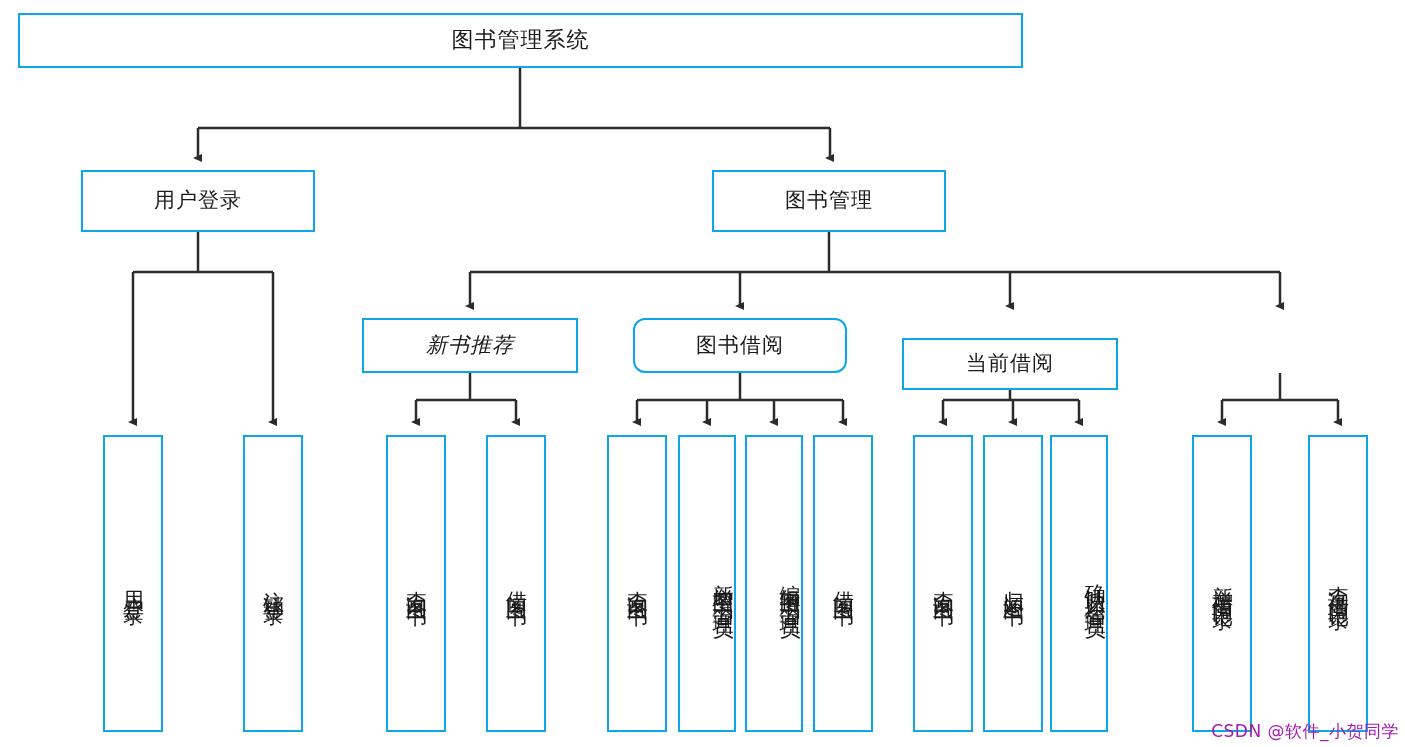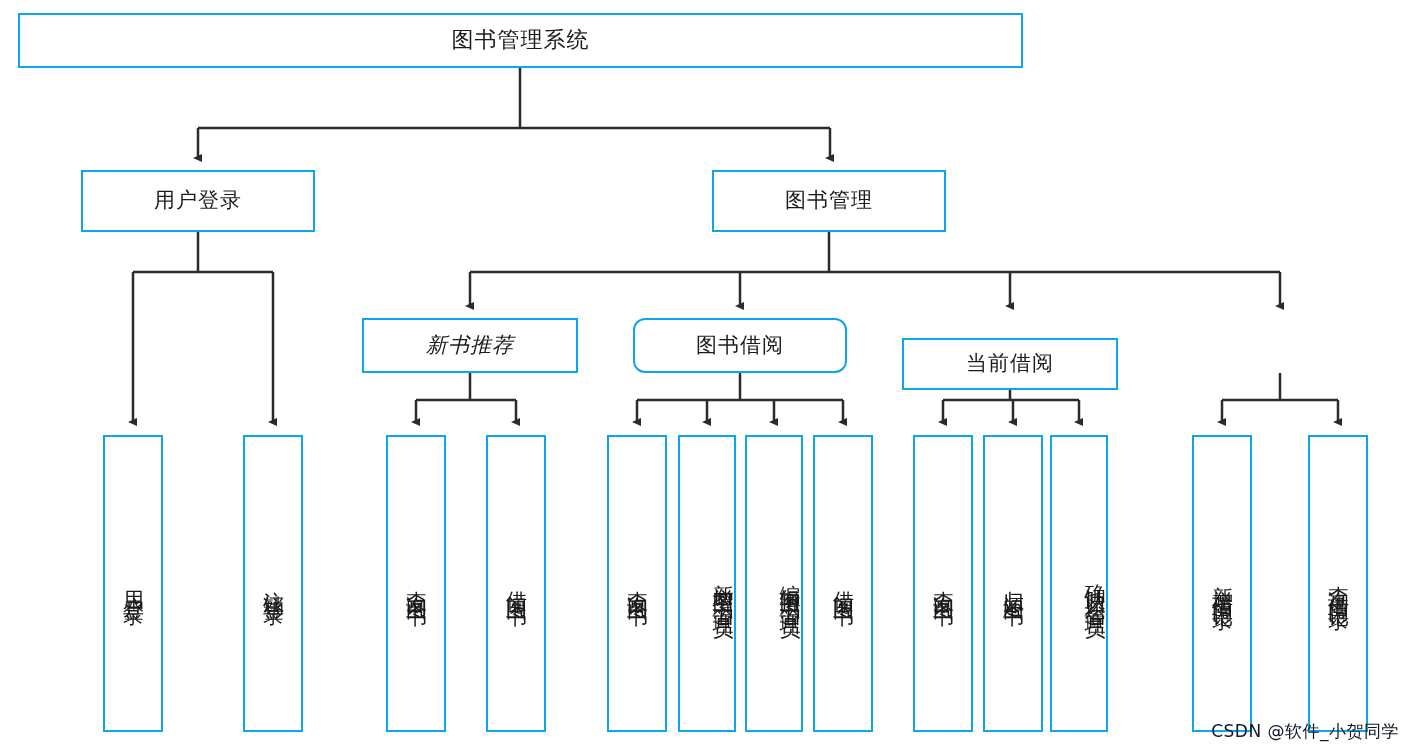--- a/index.html
+++ b/index.html
@@ -54,21 +54,21 @@
   }
   .node-v.mid {
     align-items: center;
     padding-top: 0;
   }
   .watermark {
     position: absolute;
     right: 6px;
     bottom: 4px;
     font-size: 17px;
-    color: #0f172a;
+    color: #a21caf;
     letter-spacing: 0.5px;
     white-space: nowrap;
   }
 </style>
 </head>
 <body>
 
 <div id="canvas">
 
   <svg class="edges" viewBox="0 0 1405 747">

